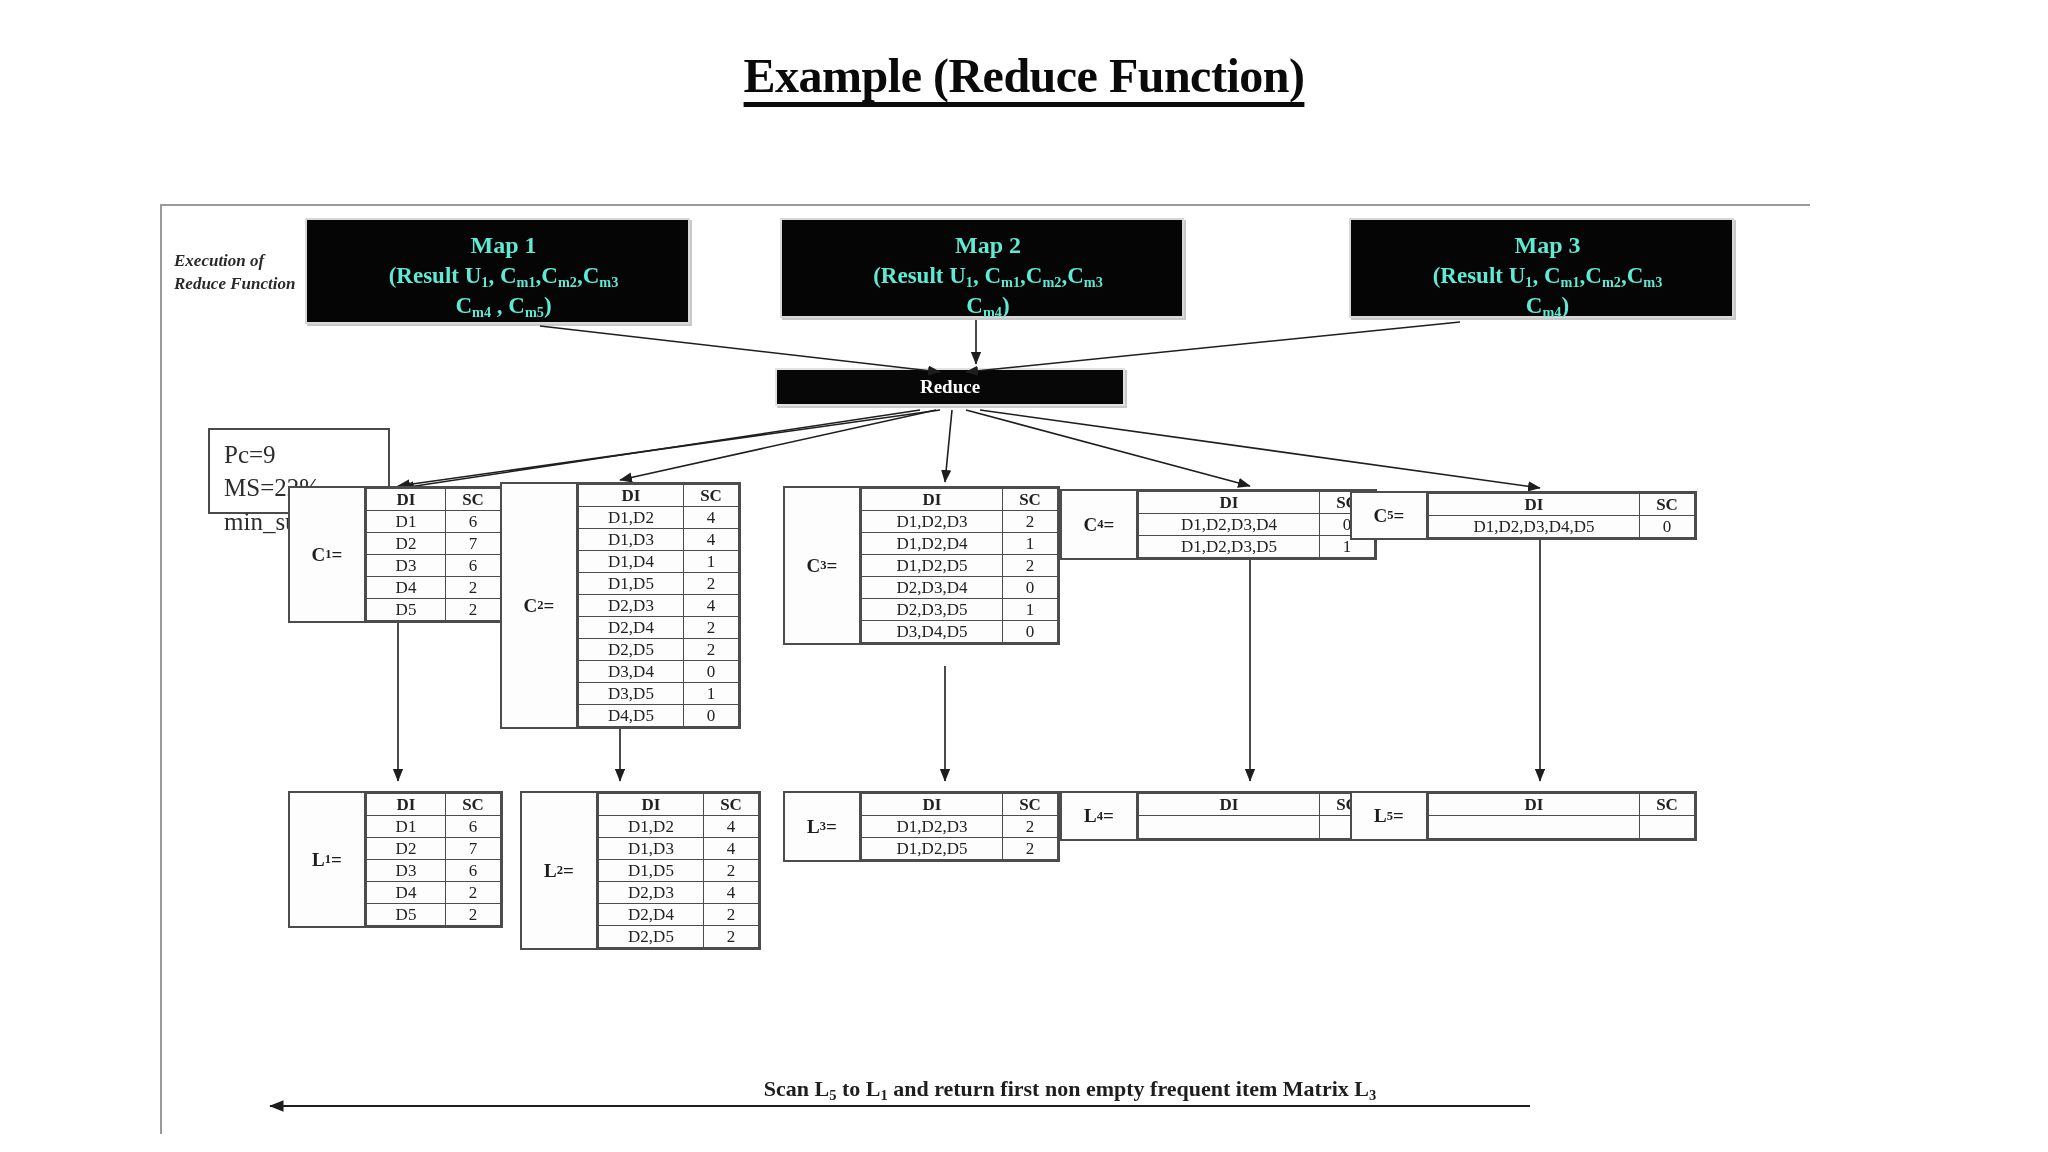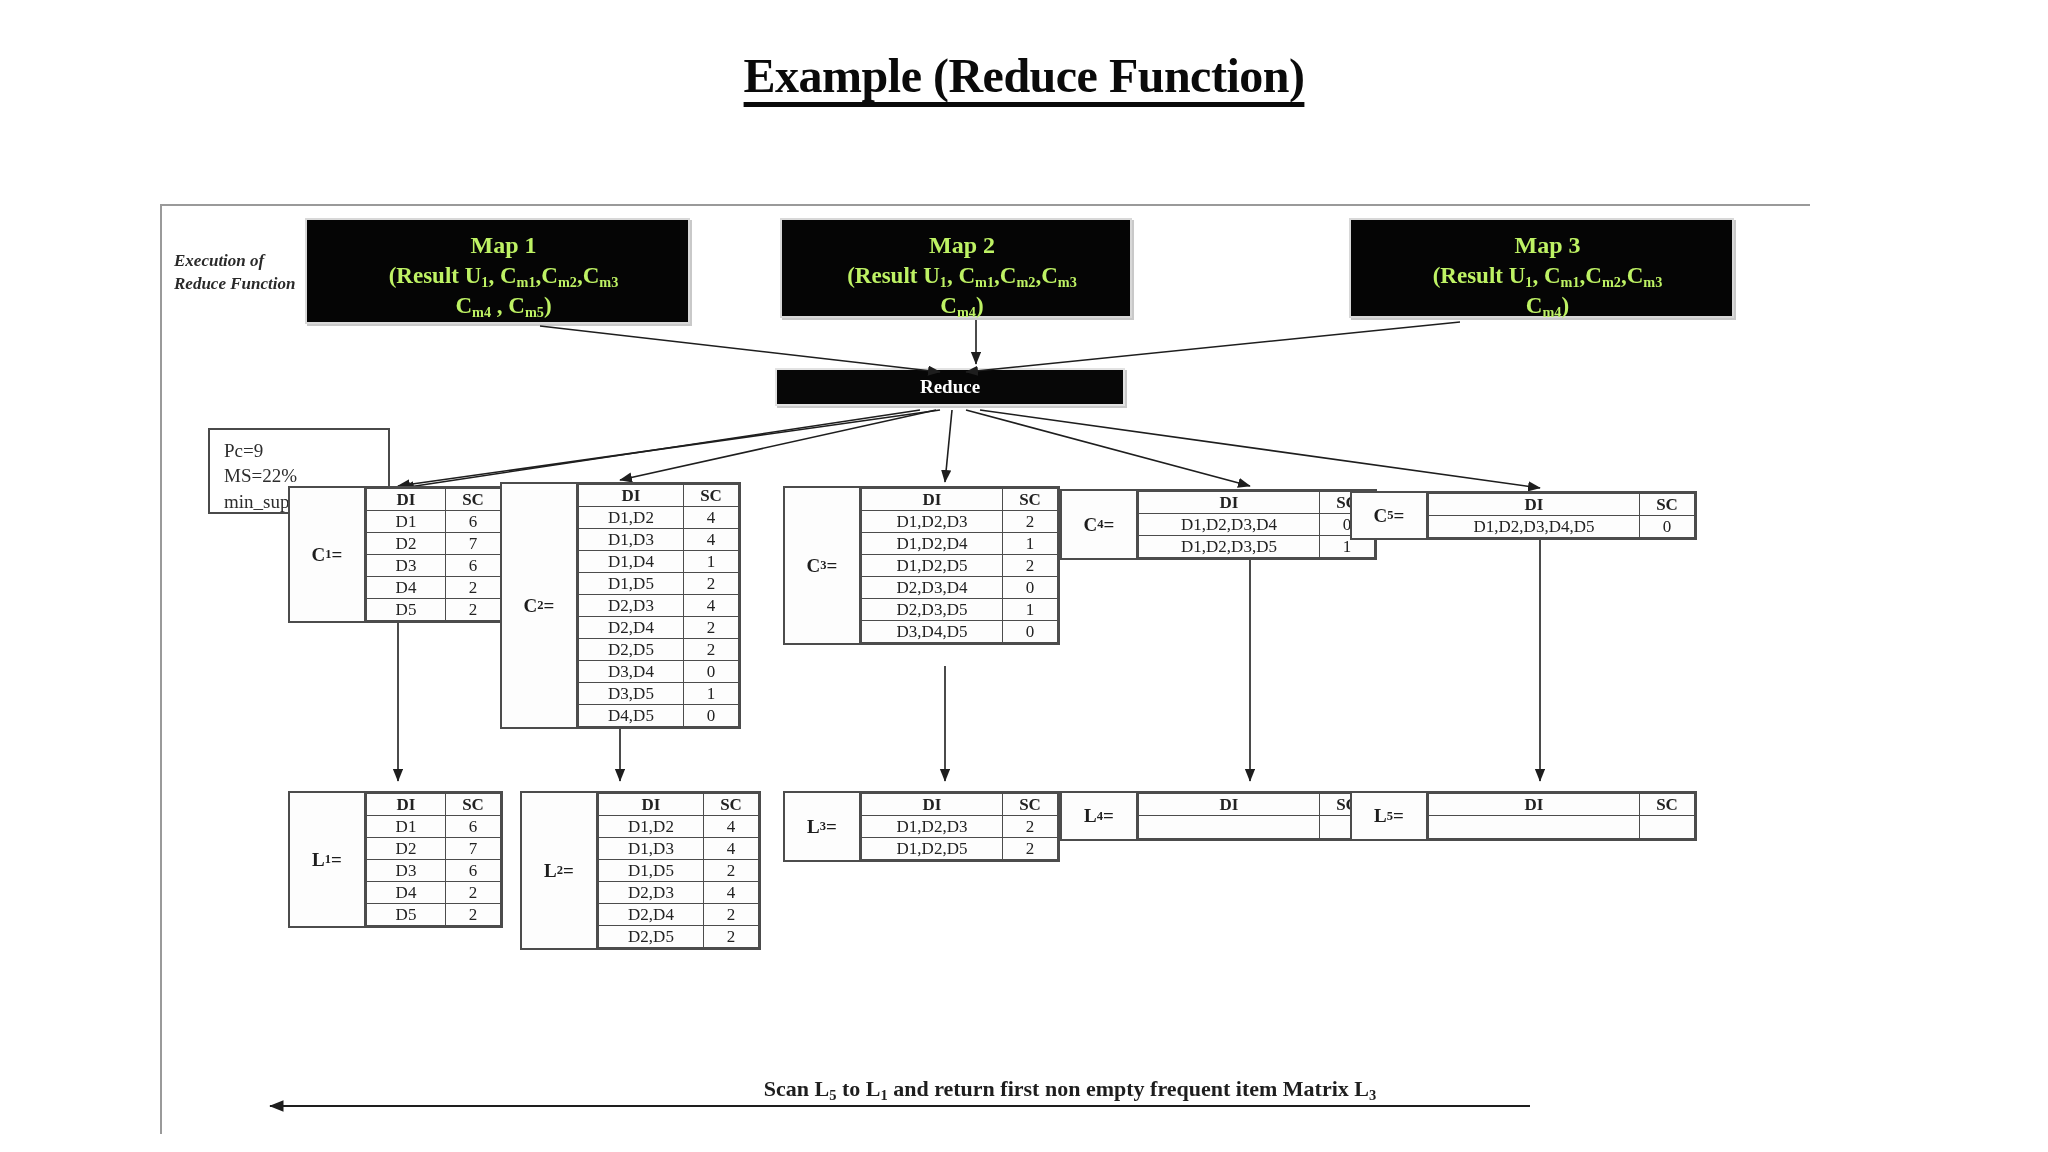--- a/index.html
+++ b/index.html
@@ -65,36 +65,36 @@
     font-size: 17px;
     line-height: 1.35;
     color: #2a2a2a;
     margin-top: 20px;
   }
 
   
   .map-box {
     position: absolute;
     background: #050505;
-    color: #bef264;
+    color: #5eead4;
     border: 2px solid #d8d8d8;
     box-shadow: 2px 2px 0 #c9c9c9;
     text-align: center;
     font-weight: bold;
     font-size: 23px;
     line-height: 1.28;
     padding: 10px 6px 12px 18px;
     box-sizing: border-box;
   }
   .map-box .ttl { display:block; font-size: 24px; }
   .map-box .ln  { display:block; font-size: 23px; white-space: nowrap; }
   .map-box sub { font-size: 0.62em; vertical-align: -0.28em; }
 
   #map1 { left: 155px; top: 22px;  width: 385px; height: 106px; }
-  #map2 { left: 630px; top: 22px;  width: 352px; height: 100px; text-align: center; }
+  #map2 { left: 630px; top: 22px;  width: 404px; height: 100px; text-align: center; }
   #map3 { left: 1199px; top: 22px; width: 385px; height: 100px; }
 
   
   #reduce-box {
     position: absolute;
     left: 625px; top: 172px;
     width: 350px; height: 38px;
     background: #070707;
     color: #ffffff;
     border: 2px solid #e2e2e2;
@@ -109,21 +109,21 @@
 
   
   #param-box {
     position: absolute;
     left: 58px; top: 232px;
     width: 182px; height: 86px;
     border: 2px solid #4a4a4a;
     background: #ffffff;
     box-sizing: border-box;
     padding: 8px 0 0 14px;
-    font-size: 19px;
+    font-size: 25px;
     line-height: 1.33;
     color: #2d2d2d;
   }
   #param-box div { white-space: nowrap; }
 
   
   .mblock {
     position: absolute;
     display: flex;
     align-items: stretch;

